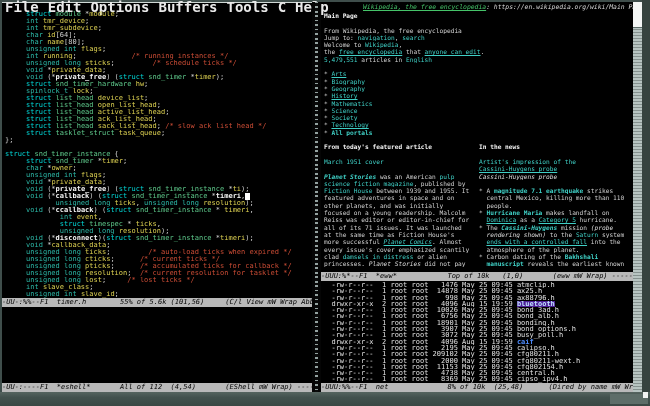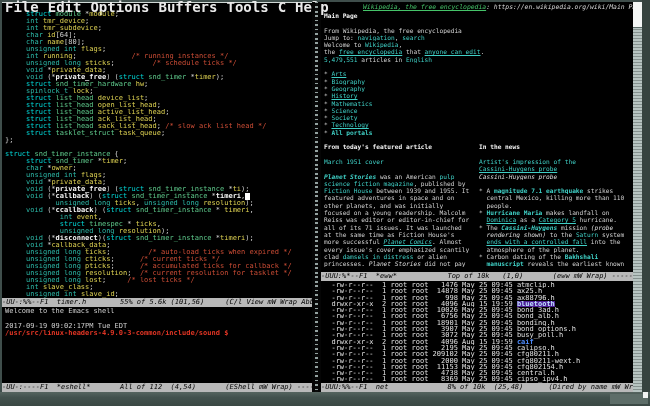--- a/index.html
+++ b/index.html
@@ -125,26 +125,20 @@
       <div class="tline"><span class="sg-pl">     </span><span class="sg-bt">unsigned long </span><span class="sg-va">cticks</span><span class="sg-pl">;      </span><span class="sg-cm">/* current ticks */</span></div>
       <div class="tline"><span class="sg-pl">     </span><span class="sg-bt">unsigned long </span><span class="sg-va">pticks</span><span class="sg-pl">;      </span><span class="sg-cm">/* accumulated ticks for callback */</span></div>
       <div class="tline"><span class="sg-pl">     </span><span class="sg-bt">unsigned long </span><span class="sg-va">resolution</span><span class="sg-pl">;  </span><span class="sg-cm">/* current resolution for tasklet */</span></div>
       <div class="tline"><span class="sg-pl">     </span><span class="sg-bt">unsigned long </span><span class="sg-va">lost</span><span class="sg-pl">;     </span><span class="sg-cm">/* lost ticks */</span></div>
       <div class="tline"><span class="sg-pl">     </span><span class="sg-bt">int </span><span class="sg-va">slave_class</span><span class="sg-pl">;</span></div>
       <div class="tline"><span class="sg-pl">     </span><span class="sg-bt">unsigned int </span><span class="sg-va">slave_id</span><span class="sg-pl">;</span></div>
     </div>
 
   <div class="mode-line ml-code">-UU-:%%--F1  timer.h        55% of 5.6k (101,56)     (C/l View mW Wrap Abbrev) ----------------------------</div>
 
-  <div class="eshell-pane">
-      <div class="tline"><span class="sg-pl">Welcome to the Emacs shell</span></div>
-      <div class="tline">&nbsp;</div>
-      <div class="tline"><span class="sg-pl">2017-09-19 09:02:17PM Tue EDT</span></div>
-      <div class="tline"><span class="sg-rd">/usr/src/linux-headers-4.9.0-3-common/include/sound $</span></div>
-    </div>
 
   <div class="mode-line ml-eshell">-UU-:----F1  *eshell*       All of 112  (4,54)       (EShell mW Wrap) --------------------------------------</div>
 
   <div class="v-divider"></div>
 
   <div class="right-col">
     <div class="eww-header"><div class="tline"><span class="sg-hl">Wikipedia, the free encyclopedia</span><span class="sg-hu">: https://en.wikipedia.org/wiki/Main Page</span></div></div>
 
     <div class="eww-body">
       <div>

